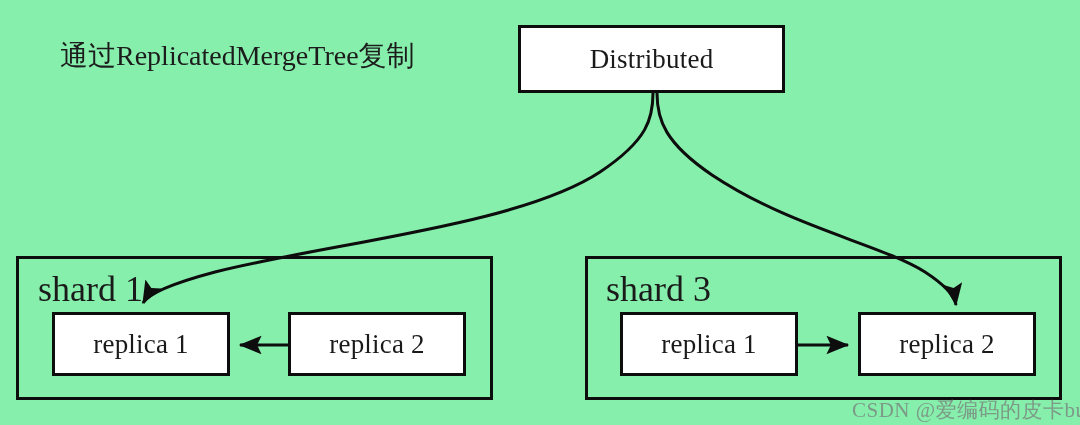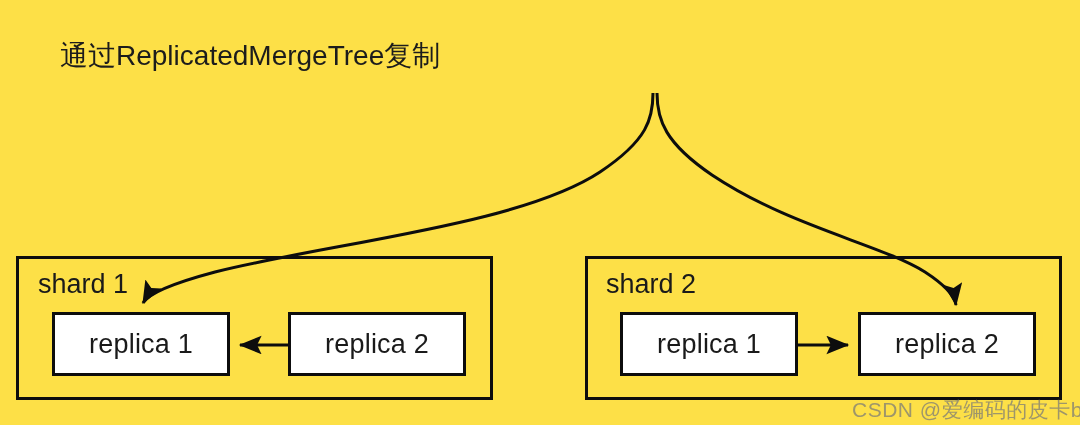--- a/index.html
+++ b/index.html
@@ -8,22 +8,23 @@
     padding: 0;
     background: #ffffff;
   }
   body {
     font-family: "Liberation Sans", "DejaVu Sans", sans-serif;
   }
   #canvas {
     position: relative;
     width: 1080px;
     height: 425px;
-    background: #fde047;
+    background: #86efac;
     overflow: hidden;
+    font-family: Liberation Serif, serif;
   }
   .svg-layer {
     position: absolute;
     left: 0;
     top: 0;
     width: 1080px;
     height: 425px;
   }
   .node-box {
     position: absolute;
@@ -42,21 +43,21 @@
   }
   .node-label {
     font-size: 27px;
     color: #1a1a1a;
     line-height: 1;
     letter-spacing: 0.2px;
     white-space: nowrap;
   }
   .group-label {
     position: absolute;
-    font-size: 27px;
+    font-size: 36px;
     color: #1a1a1a;
     line-height: 1;
     white-space: nowrap;
   }
   .caption {
     position: absolute;
     font-size: 28px;
     color: #1c1c1c;
     line-height: 1;
     white-space: nowrap;
@@ -122,32 +123,35 @@
     <path d="M 657 93
              C 657 120, 665 143, 712 175
              C 790 227, 880 244, 925 272
              C 948 287, 955 298, 956 305" fill="none" stroke="#0d0d0d" stroke-width="3" marker-end="url(#arrowhead)"></path>
 
     <path d="M 288 345 L 240 345" fill="none" stroke="#0d0d0d" stroke-width="3" marker-end="url(#arrowhead-small)"></path>
 
     <path d="M 798 345 L 848 345" fill="none" stroke="#0d0d0d" stroke-width="3" marker-end="url(#arrowhead-small)"></path>
   </svg>
 
+  <div class="node-box" id="distributed-box">
+    <span class="node-label">Distributed</span>
+  </div>
 
   <div class="group-box" id="shard1-box"></div>
   <div class="group-label" id="shard1-label">shard 1</div>
   <div class="node-box" id="shard1-replica1-box">
     <span class="node-label">replica 1</span>
   </div>
   <div class="node-box" id="shard1-replica2-box">
     <span class="node-label">replica 2</span>
   </div>
 
   <div class="group-box" id="shard2-box"></div>
-  <div class="group-label" id="shard2-label">shard 2</div>
+  <div class="group-label" id="shard2-label">shard 3</div>
   <div class="node-box" id="shard2-replica1-box">
     <span class="node-label">replica 1</span>
   </div>
   <div class="node-box" id="shard2-replica2-box">
     <span class="node-label">replica 2</span>
   </div>
 
   <div class="watermark" id="watermark-csdn">CSDN @爱编码的皮卡but</div>
 
 </div>

